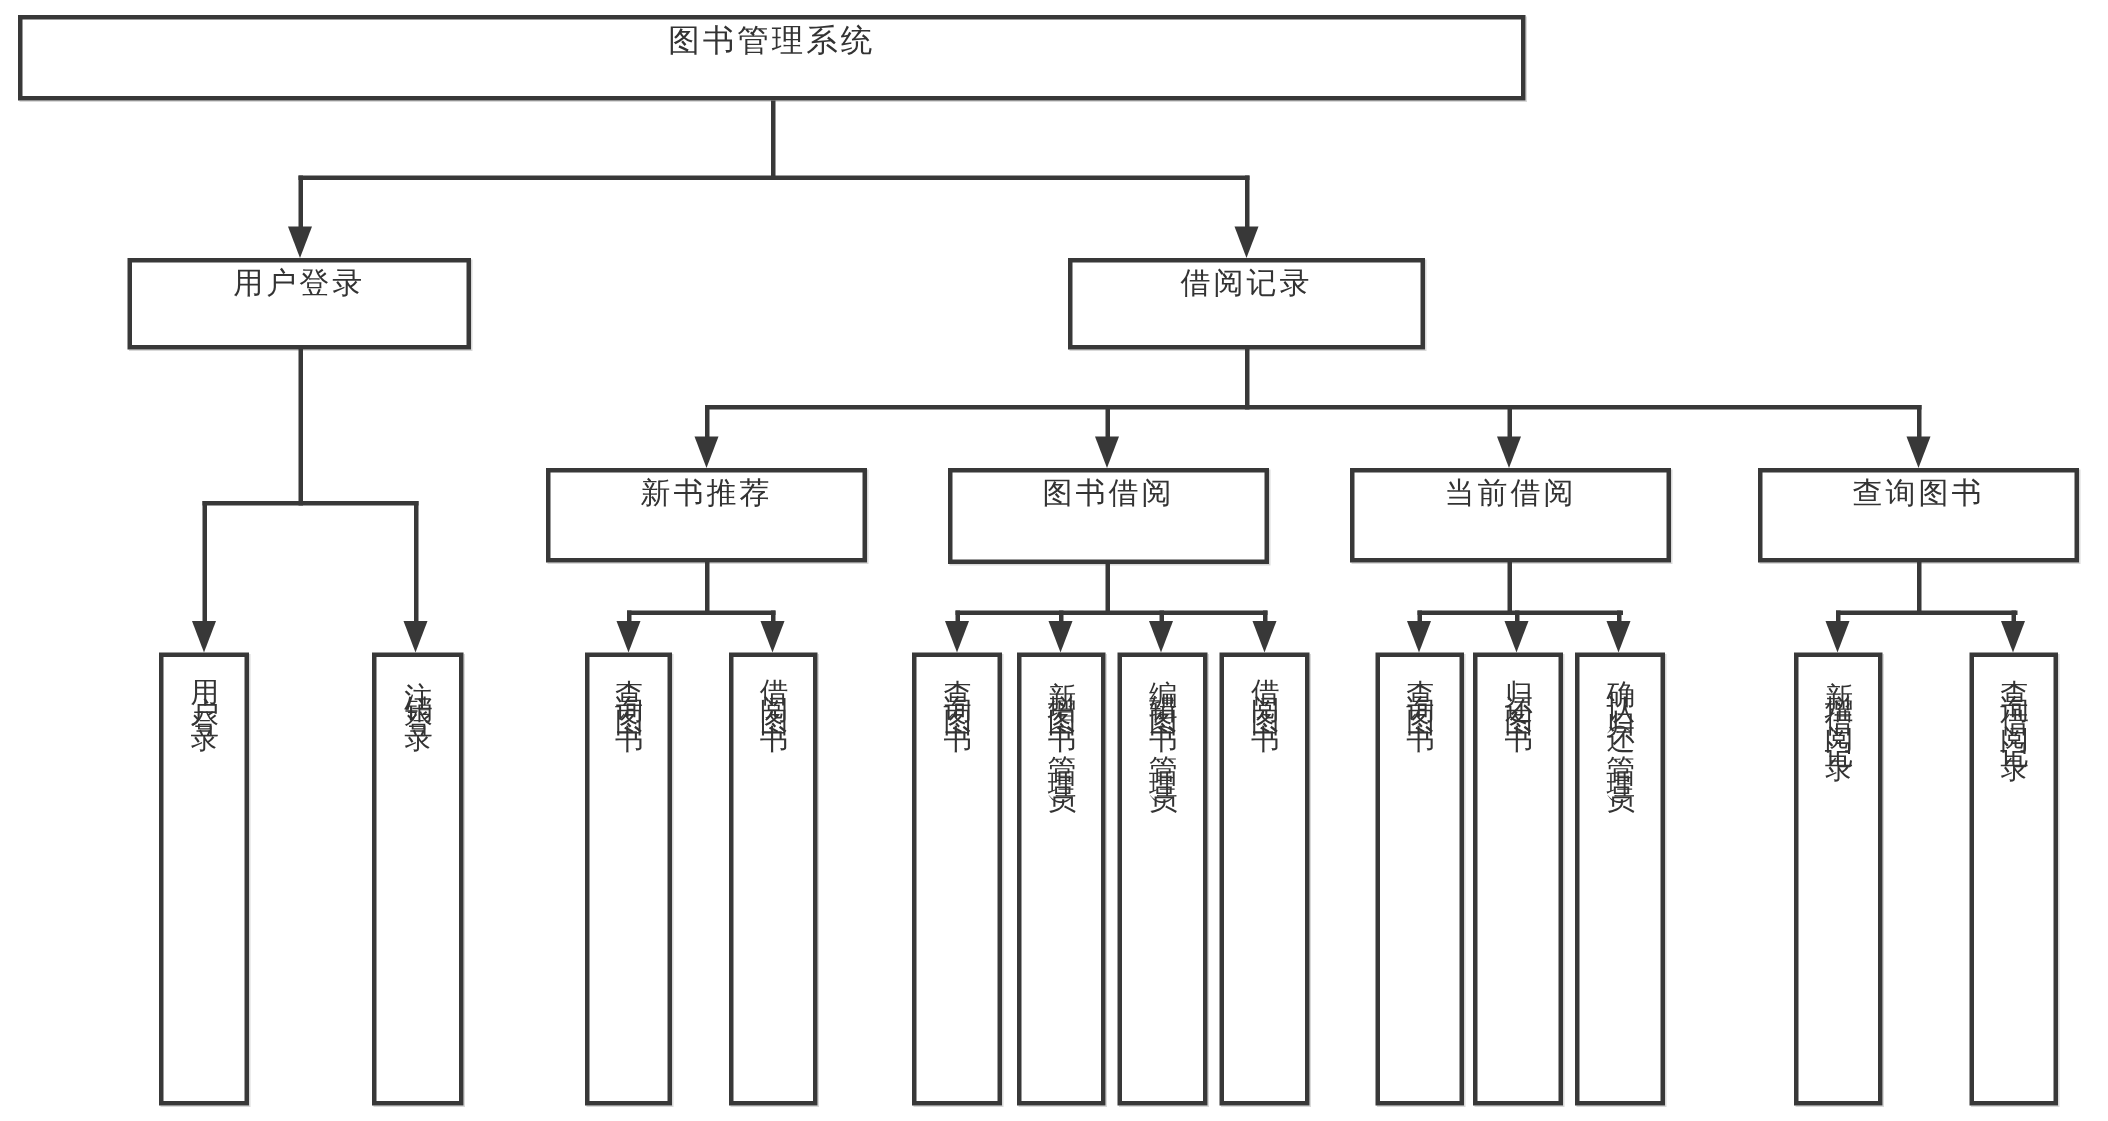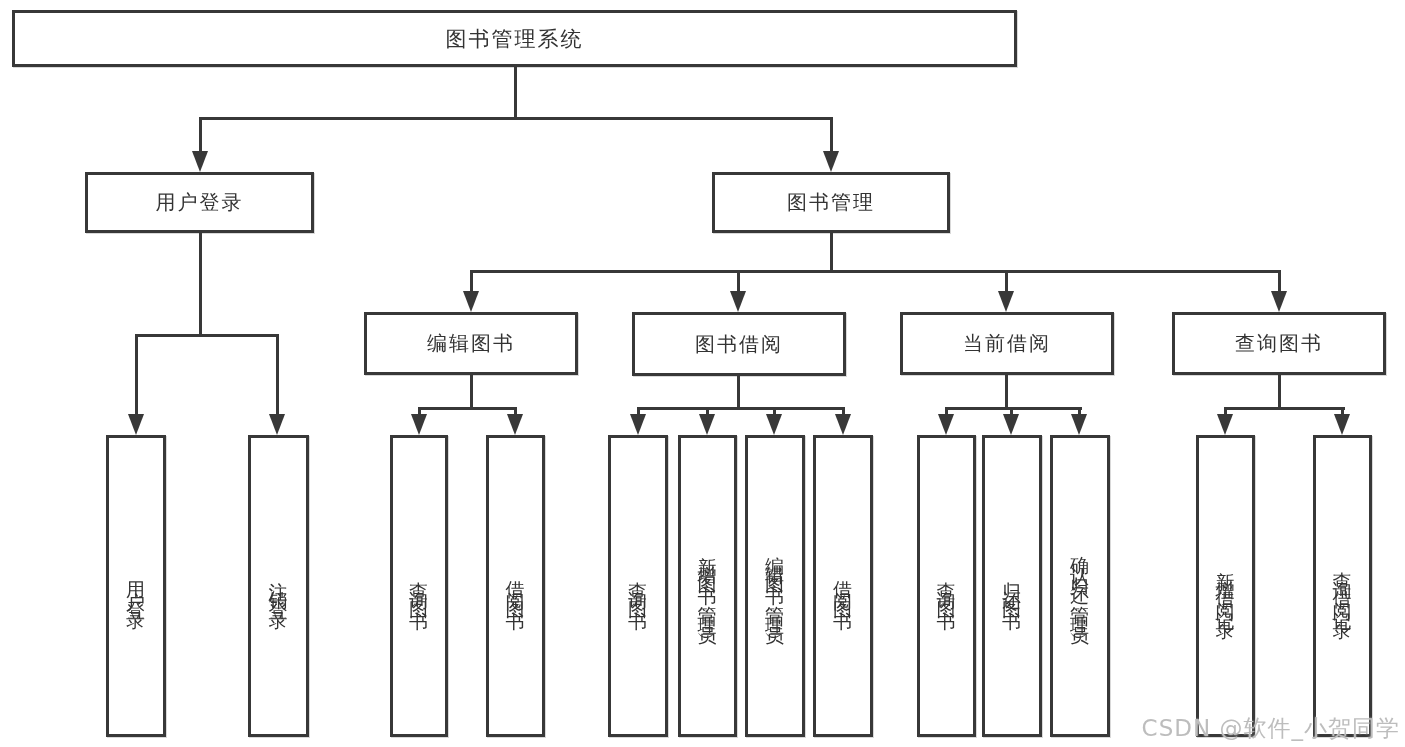--- a/index.html
+++ b/index.html
@@ -9,21 +9,21 @@
     background:#ffffff;
     font-family:"DejaVu Sans","Liberation Sans",sans-serif;
     overflow:hidden;
   }
   .node{
     position:absolute;
     box-sizing:border-box;
     border:3px solid #383838;
     background:#ffffff;
     display:flex;
-    align-items:center;
+    align-items:flex-start;
     justify-content:center;
     color:#333333;
     box-shadow:1px 1px 0 rgba(0,0,0,0.15);
   }
   .hnode{font-size:20px;letter-spacing:2px;}
   .root{font-size:21px;letter-spacing:2px;}
   .vnode span{
     writing-mode:vertical-rl;
     text-orientation:mixed;
     font-size:19px;
@@ -56,25 +56,25 @@
 <div id="canvas">
 
   <div class="node root" style="left:12px;top:10px;width:1005px;height:57px;">
     <span>图书管理系统</span>
   </div>
 
   <div class="node hnode" style="left:85px;top:172px;width:229px;height:61px;">
     <span>用户登录</span>
   </div>
   <div class="node hnode" style="left:712px;top:172px;width:238px;height:61px;">
-    <span>图书管理</span>
+    <span>借阅记录</span>
   </div>
 
   <div class="node hnode" style="left:364px;top:312px;width:214px;height:63px;">
-    <span>编辑图书</span>
+    <span>新书推荐</span>
   </div>
   <div class="node hnode" style="left:900px;top:312px;width:214px;height:63px;">
     <span>当前借阅</span>
   </div>
   <div class="node hnode" style="left:632px;top:312px;width:214px;height:64px;">
     <span>图书借阅</span>
   </div>
   <div class="node hnode" style="left:1172px;top:312px;width:214px;height:63px;">
     <span>查询图书</span>
   </div>
@@ -175,15 +175,14 @@
   <div class="line" style="left:1078px;top:407px;width:3px;height:12px;"></div>
   <div class="arrow" style="left:1071px;top:414px;"></div>
 
   <div class="line" style="left:1278px;top:374px;width:3px;height:36px;"></div>
   <div class="line" style="left:1224px;top:407px;width:121px;height:3px;"></div>
   <div class="line" style="left:1224px;top:407px;width:3px;height:12px;"></div>
   <div class="arrow" style="left:1217px;top:414px;"></div>
   <div class="line" style="left:1341px;top:407px;width:3px;height:12px;"></div>
   <div class="arrow" style="left:1334px;top:414px;"></div>
 
-  <div class="watermark">CSDN @软件_小贺同学</div>
 
 </div>
 
 </body></html>

